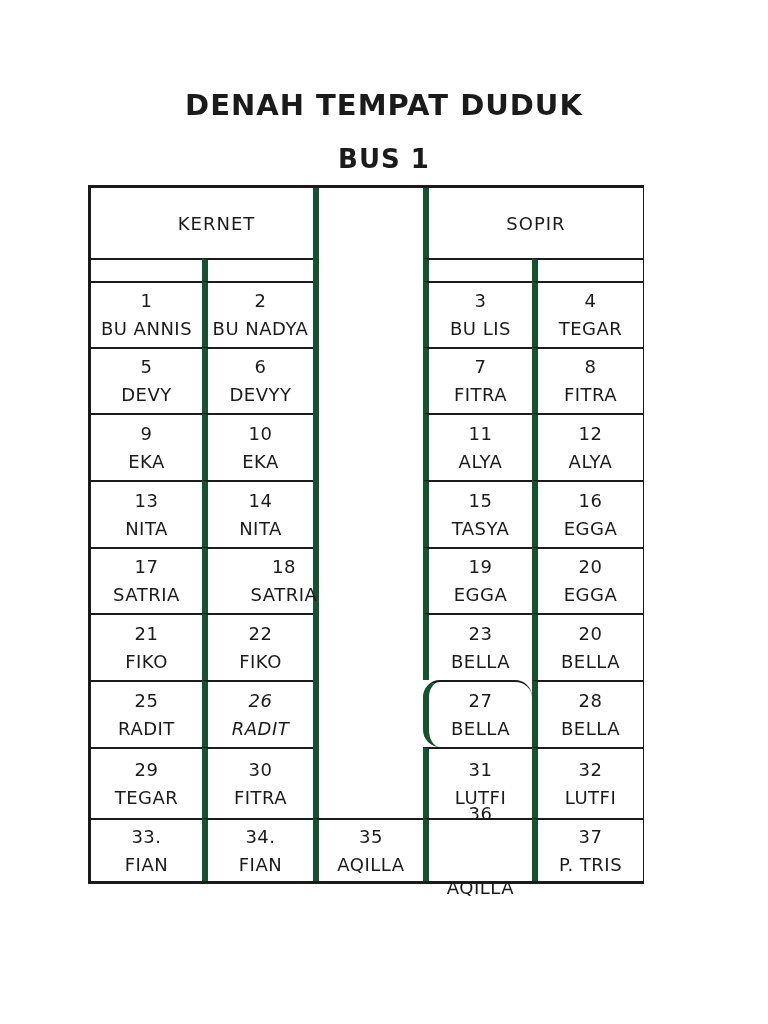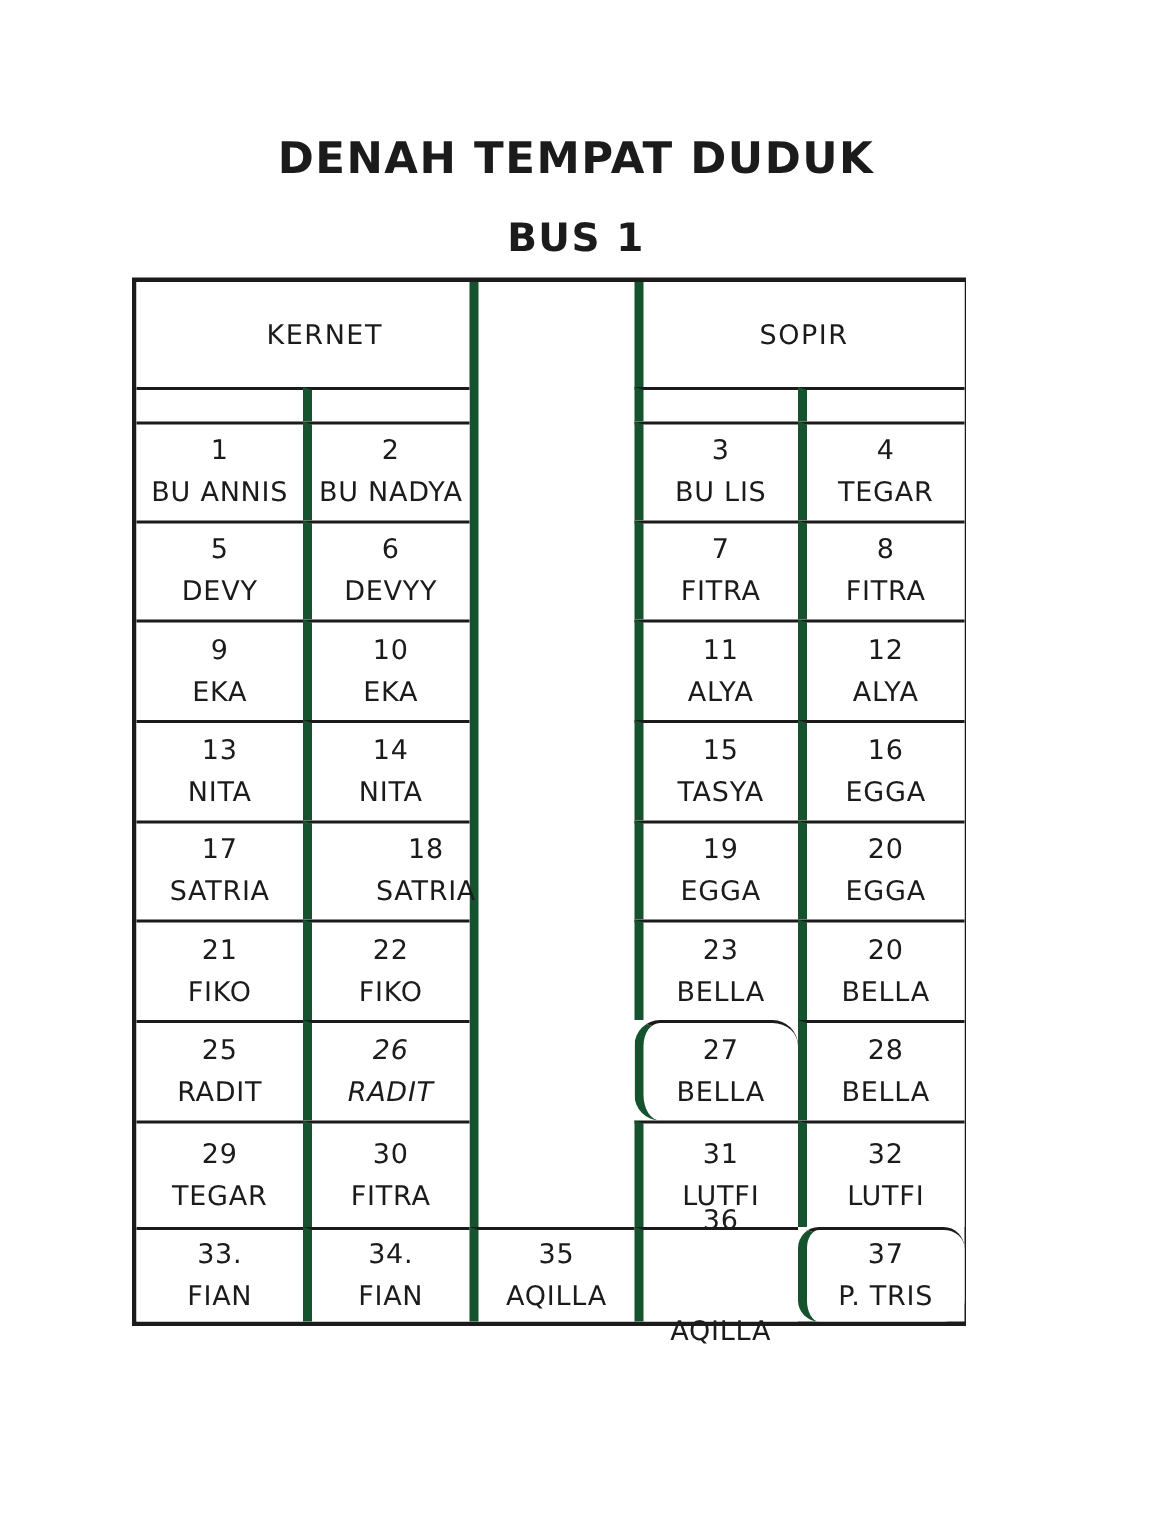--- a/index.html
+++ b/index.html
@@ -236,19 +236,19 @@
         <div class="name">FIAN</div>
       </div>
       <div class="cell seat" style="grid-area: 11 / 3;">
         <div class="num">35</div>
         <div class="name">AQILLA</div>
       </div>
       <div class="cell seat" style="grid-area: 11 / 4; gap: 46px;">
         <div class="num">36</div>
         <div class="name">AQILLA</div>
       </div>
-      <div class="cell seat" style="grid-area: 11 / 5; border-radius: 14px;">
+      <div class="cell seat" style="grid-area: 11 / 5;">
         <div class="num">37</div>
         <div class="name">P. TRIS</div>
       </div>
     </div>
 
 </div>
 
 </body></html>

